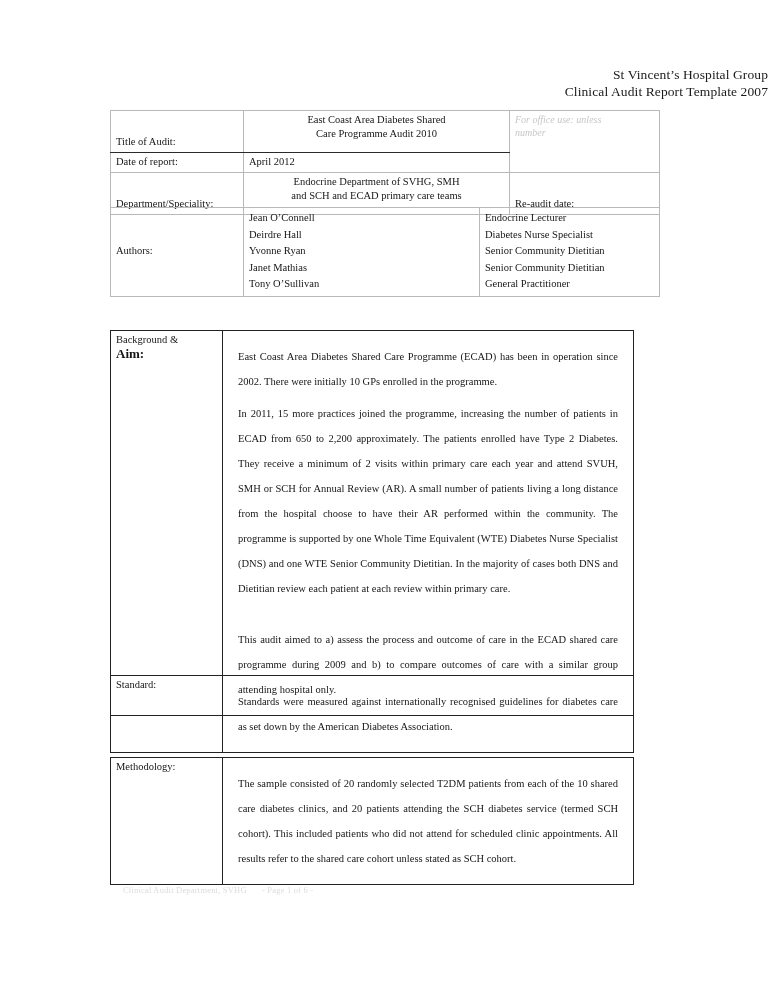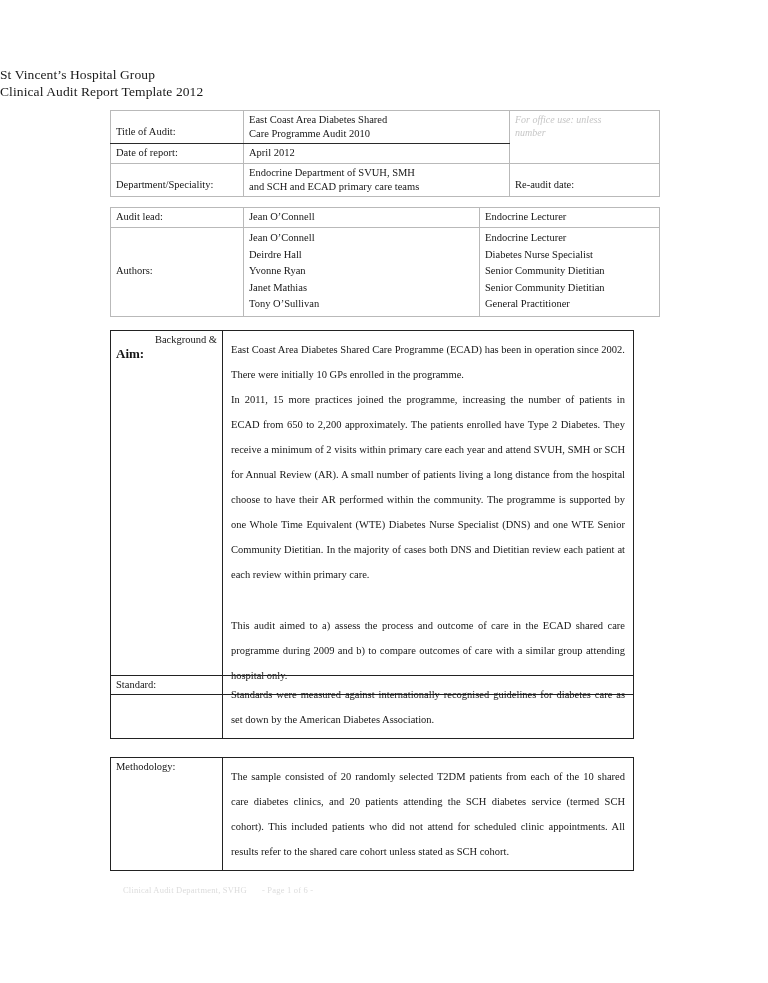--- a/index.html
+++ b/index.html
@@ -15,21 +15,21 @@
     position: relative;
     width: 768px;
     height: 983px;
     background: #ffffff;
     box-sizing: border-box;
     overflow: hidden;
   }
 
   
   .doc-title {
-    text-align: left;
+    text-align: right;
     font-size: 13.5px;
     line-height: 17px;
     padding-top: 66px;
     letter-spacing: 0.1px;
   }
   .doc-title .line { display: block; white-space: nowrap; }
 
   
   table.doc-tbl {
     border-collapse: collapse;
@@ -50,30 +50,30 @@
     top: 110px;
     width: 549px;
     border: 1px solid #b9b9b9;
   }
   .tbl-meta td {
     border: 1px solid #b9b9b9;
   }
   .tbl-meta .c-label { width: 133px; }
   .tbl-meta .c-value { width: 266px; }
   .tbl-meta .c-office { width: 150px; }
-  .tbl-meta .lbl { padding-top: 14px; margin-top: 33px; }
+  .tbl-meta .lbl { padding-top: 24px; margin-top: 33px; }
   .tbl-meta .heavy-bottom { border-bottom: 1.6px solid #2a2a2a; }
   .tbl-meta .heavy-top { border-top: 1.6px solid #2a2a2a; }
   .office-note {
     color: #c6c6c6;
     font-style: italic;
     font-size: 10px;
     line-height: 13px;
   }
-  .cell-2line { line-height: 13.5px; }
+  .cell-2line { line-height: 13.5px; text-align: center; }
 
   
   .tbl-authors {
     position: absolute;
     left: 110px;
     top: 207px;
     width: 549px;
     border: 1px solid #b9b9b9;
   }
   .tbl-authors td { border: 1px solid #b9b9b9; }
@@ -93,39 +93,38 @@
   .tbl-section td {
     border: 1.3px solid #222222;
   }
   .tbl-section .c-label { width: 112px; }
   .tbl-section .c-body  { width: 411px; padding: 6px 8px 6px 8px; }
 
   .sec-label-small {
     font-size: 10.5px;
     line-height: 13px;
     display: block;
-    text-align: right;
   }
   .sec-label-big {
     font-size: 13px;
     line-height: 15px;
     display: block;
     font-weight: bold;
   }
   .sec-label-plain {
     font-size: 10.5px;
     line-height: 13px;
     display: block;
   }
 
   .body-para {
     font-size: 10.5px;
     line-height: 25px;
     text-align: justify;
-    margin: 0;
+    margin: 7px;
   }
   .body-para + .body-para { margin-top: 0; }
   .body-para.gap-before { margin-top: 26px; }
 
   #tbl-background { top: 330px; }
   #tbl-standard   { top: 675px; }
   #tbl-method     { top: 757px; }
 
   
   .footer {
@@ -140,21 +139,21 @@
   .footer .f-left  { position: absolute; left: 13px; top: 0; }
   .footer .f-pages { position: absolute; left: 152px; top: 0; }
 </style>
 </head>
 <body>
 
 <div class="page">
 
   <div class="doc-title">
     <span class="line">St Vincent’s Hospital Group</span>
-    <span class="line">Clinical Audit Report Template 2012</span>
+    <span class="line">Clinical Audit Report Template 2007</span>
   </div>
 
   <table class="doc-tbl tbl-meta">
     <colgroup>
       <col class="c-label">
         <col class="c-value">
         <col class="c-office">
     </colgroup>
     <tbody>
       <tr>
@@ -170,40 +169,35 @@
           </div>
         </td>
       </tr>
       <tr>
         <td>Date of report:</td>
         <td>April 2012</td>
       </tr>
       <tr>
         <td class="lbl heavy-top">Department/Speciality:</td>
         <td class="cell-2line heavy-top">
-          <span>Endocrine Department of SVUH, SMH</span><br>
+          <span>Endocrine Department of SVHG, SMH</span><br>
           <span>and SCH and ECAD primary care teams</span>
         </td>
         <td class="lbl heavy-top">Re-audit date:</td>
       </tr>
     </tbody>
   </table>
 
   <table class="doc-tbl tbl-authors">
     <colgroup>
       <col class="c-label">
         <col class="c-name">
         <col class="c-role">
     </colgroup>
     <tbody>
-      <tr>
-        <td>Audit lead:</td>
-        <td>Jean O’Connell</td>
-        <td>Endocrine Lecturer</td>
-      </tr>
       <tr>
         <td class="mid">Authors:</td>
         <td class="stack" style="white-space:pre-line">Jean O’Connell
 Deirdre Hall
 Yvonne Ryan
 Janet Mathias
 Tony O’Sullivan</td>
         <td class="stack" style="white-space:pre-line">Endocrine Lecturer
 Diabetes Nurse Specialist
 Senior Community Dietitian

